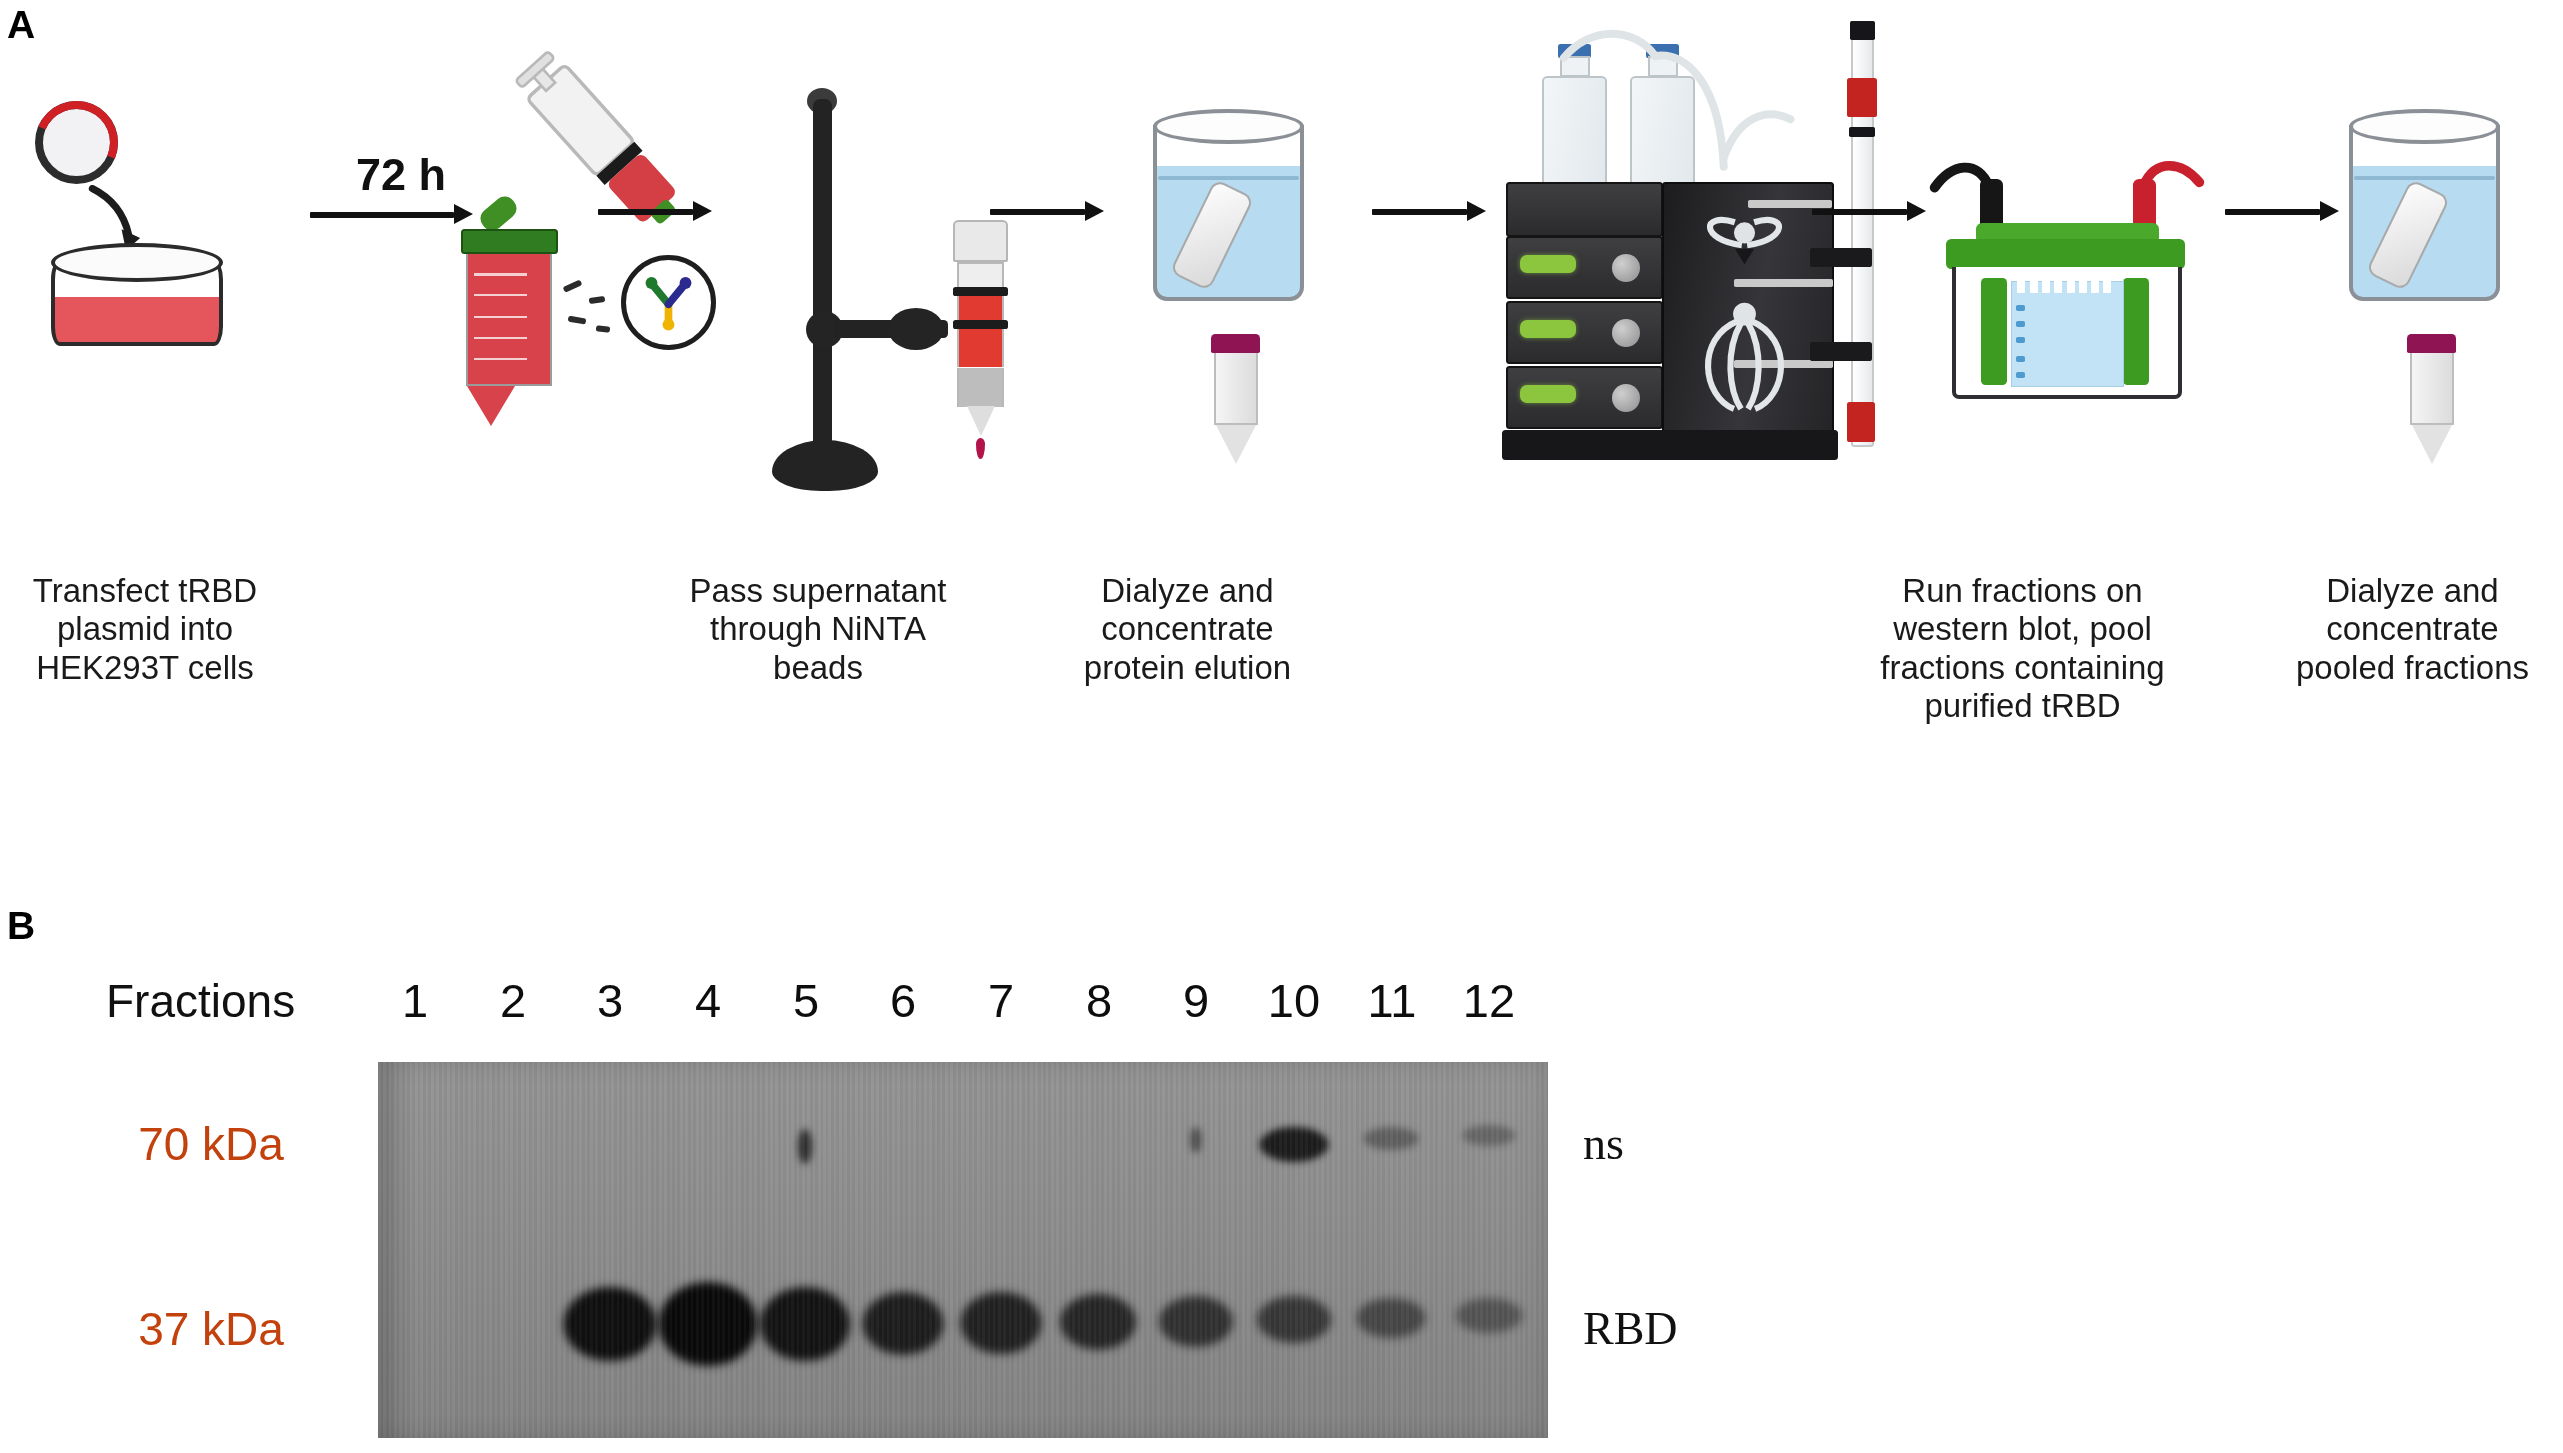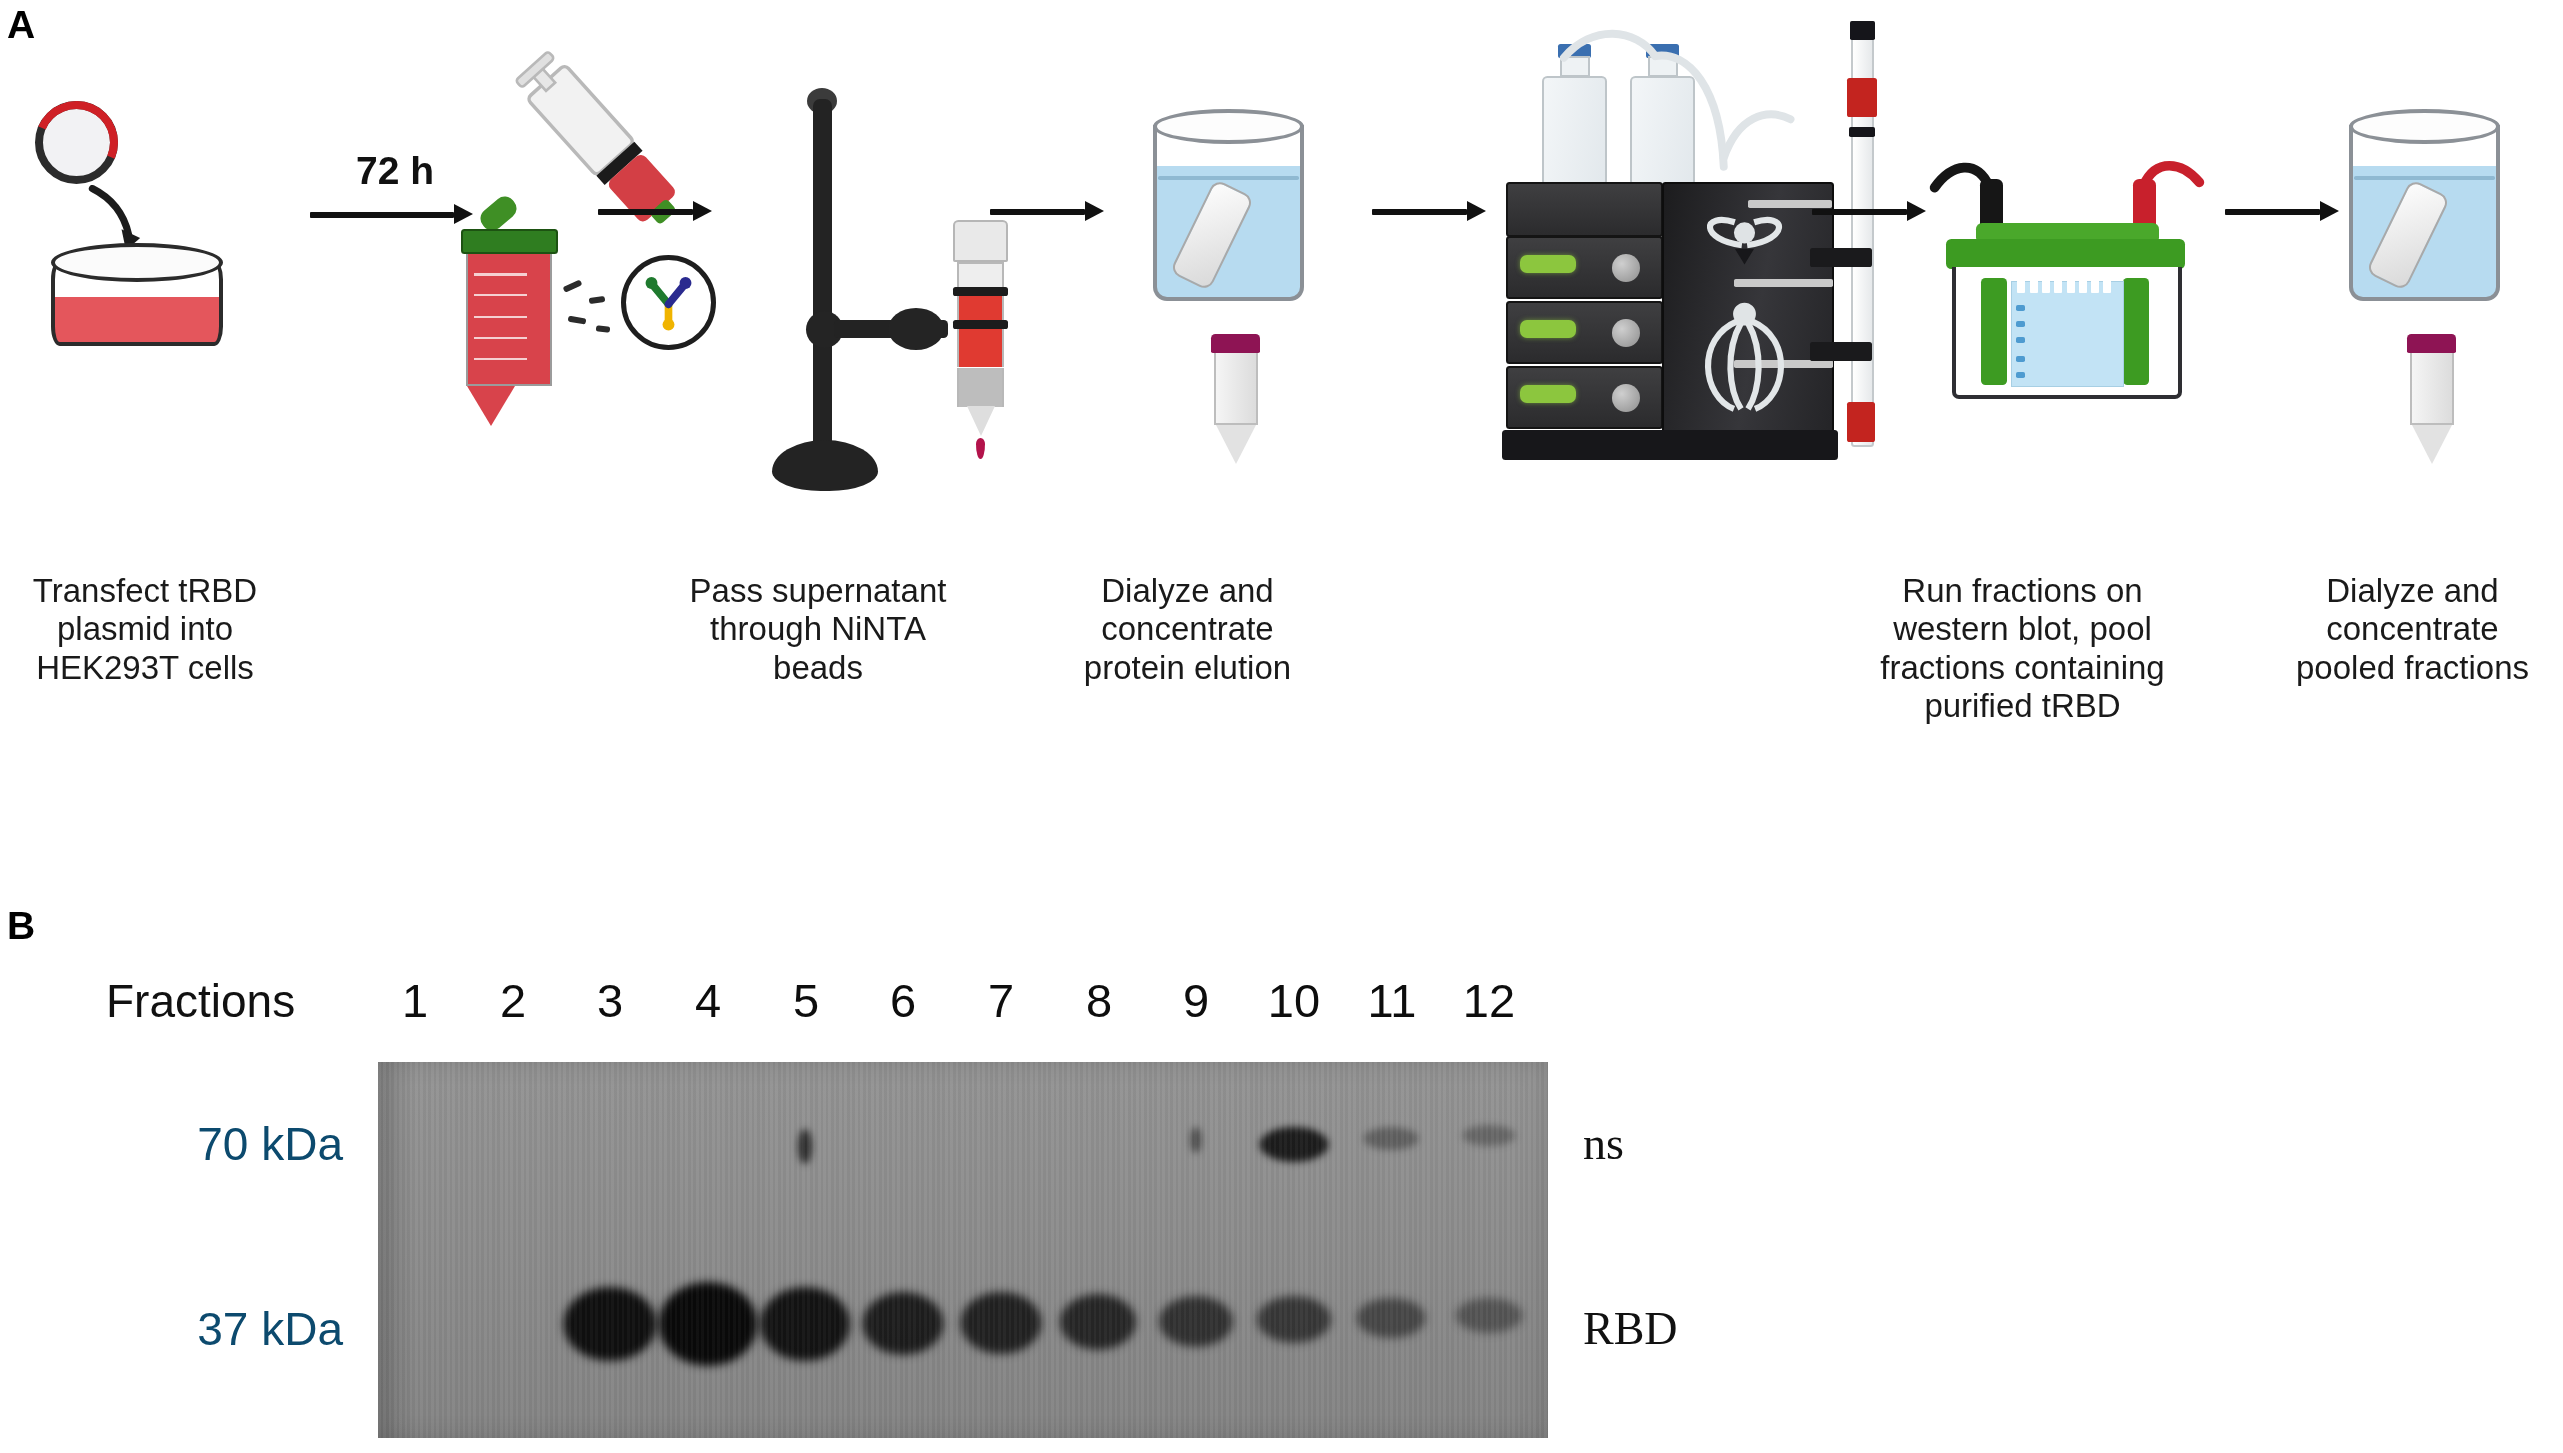--- a/index.html
+++ b/index.html
@@ -408,22 +408,22 @@
   .lane-number {
     position: absolute;
     font-size: 47px;
     text-align: center;
     color: #0d0d0d;
     transform: translateX(-50%);
   }
   .mw-label {
     position: absolute;
     font-size: 46px;
-    color: #0c4a6e;
-    text-align: right;
+    color: #c2410c;
+    text-align: center;
     white-space: nowrap;
   }
   .side-label {
     position: absolute;
     font-size: 46px;
     color: #111;
     white-space: nowrap;
     font-family: Liberation Serif, serif;
   }
 
@@ -471,21 +471,21 @@
     <svg id="plasmid-arrow" style="left:69px; top:88px;" viewBox="0 0 70 78">
       <path d="M6 4 C 30 16, 42 34, 47 56" stroke="#1c1c1c" stroke-width="8" fill="none" stroke-linecap="round"></path>
       <polygon points="39,50 60,60 44,74" fill="#1c1c1c"></polygon>
     </svg>
 
     <div class="dish-body" style="left:33px; top:163px; width:172px; height:86px;"></div>
     <div class="dish-rim" style="left:33px; top:146px; width:172px; height:39px;"></div>
   </div>
 
   <div class="abs" style="left:310px; top:154px; width:176px; height:79px;">
-    <div class="abs" style="left:46px; top:-5.3px; font-size:39px; font-weight:600; color:#111;">72 h</div>
+    <div class="abs" style="left:46px; top:-5.3px; font-size:45px; font-weight:600; color:#111;">72 h</div>
     <div class="arrow" style="left:0; top:58px; width:164px;">
       <div class="shaft" style="width:144px;"></div>
       <div class="head" style="left:144px;"></div>
     </div>
   </div>
 
   <div class="abs" style="left:440px; top:35px; width:281px; height:369px;">
 
     <svg style="position:absolute; left:53px; top:0; width:220px; height:220px;" viewBox="0 0 250 250">
       <g transform="rotate(-42 125 125)">

